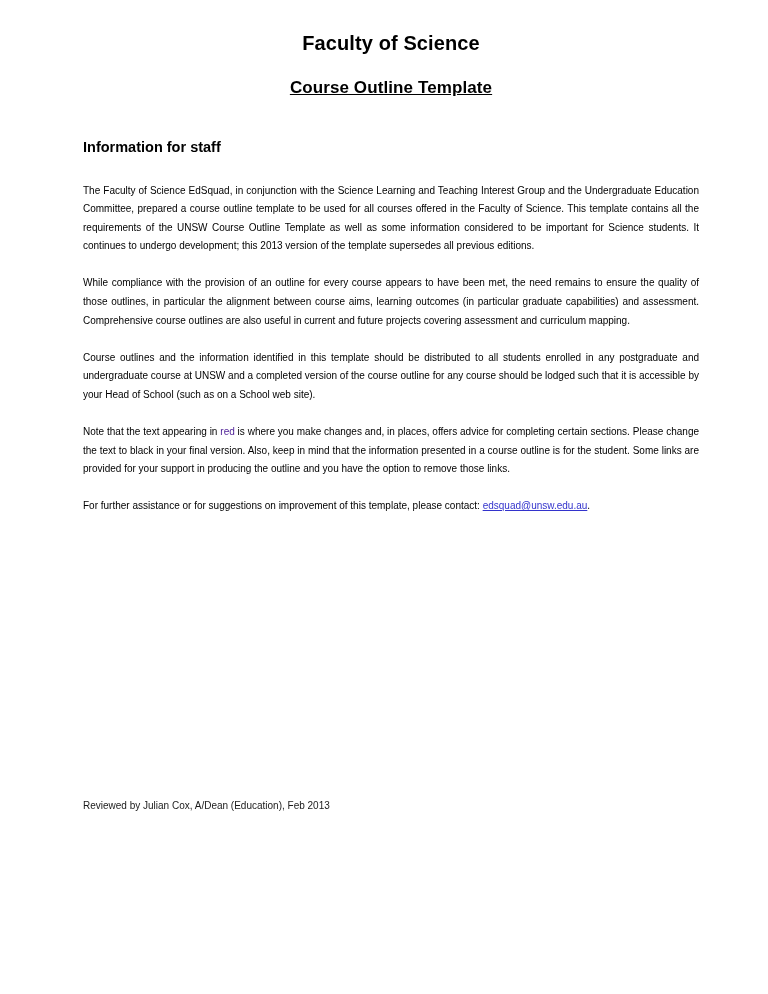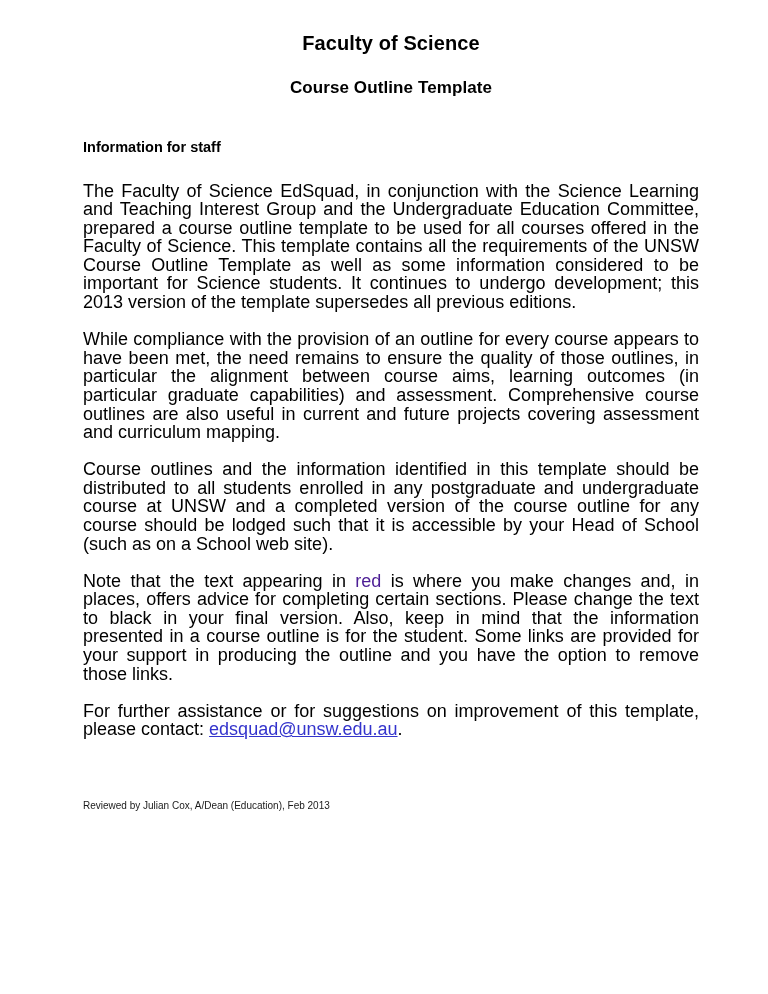--- a/index.html
+++ b/index.html
@@ -43,30 +43,31 @@
     letter-spacing: 0.1px;
   }
   .title-sub {
     text-align: center;
     font-size: 17px;
     font-weight: bold;
     line-height: 22px;
     margin: 0;
     padding-top: 22px;
     letter-spacing: 0.1px;
+    text-decoration: underline;
   }
   .section-heading {
     font-size: 14.5px;
     font-weight: bold;
     line-height: 18.5px;
     margin: 0;
     padding-top: 39px;
   }
   p.body-text {
-    font-size: 18px;
+    font-size: 10px;
     line-height: 18.6px;
     margin: 0;
     text-align: justify;
     padding-top: 18.5px;
     -webkit-hyphens: none;
     hyphens: none;
   }
   p.body-text.first-para {
     padding-top: 25px;
   }

